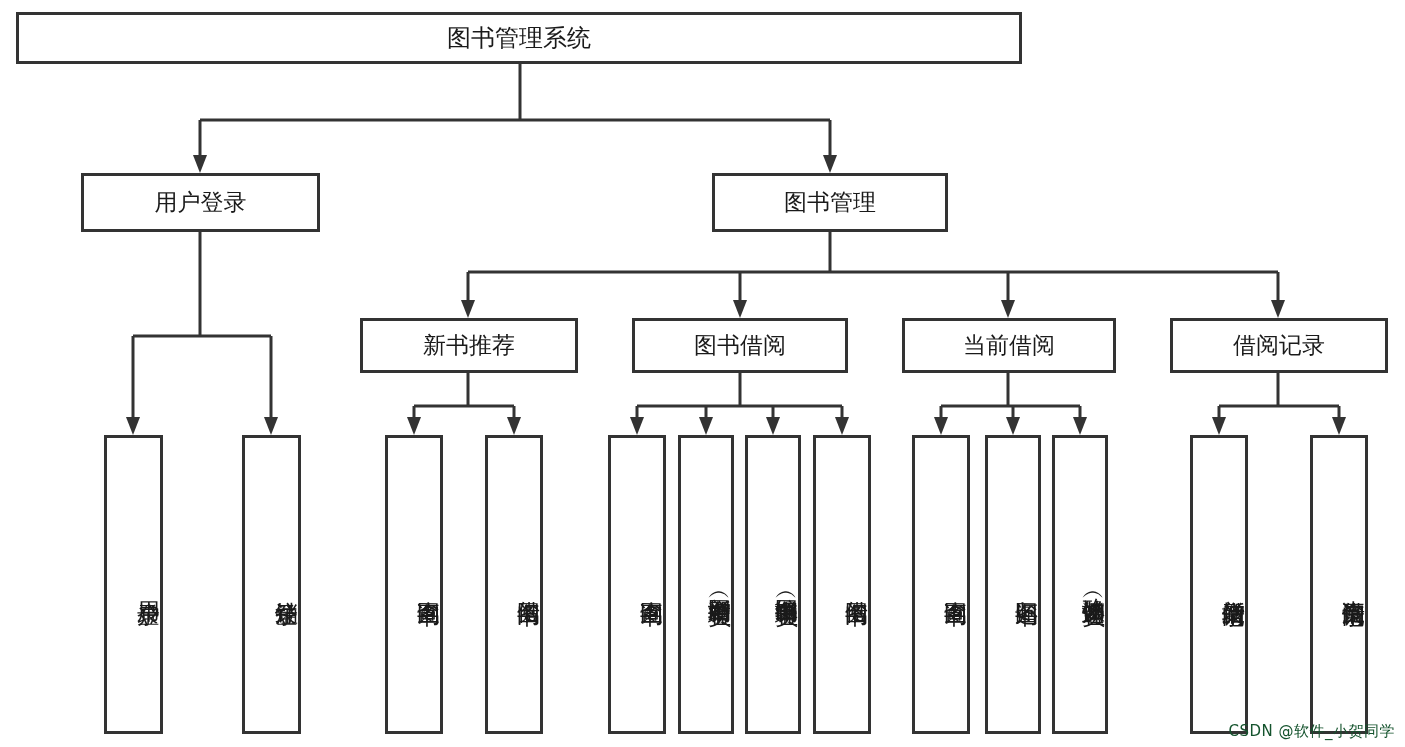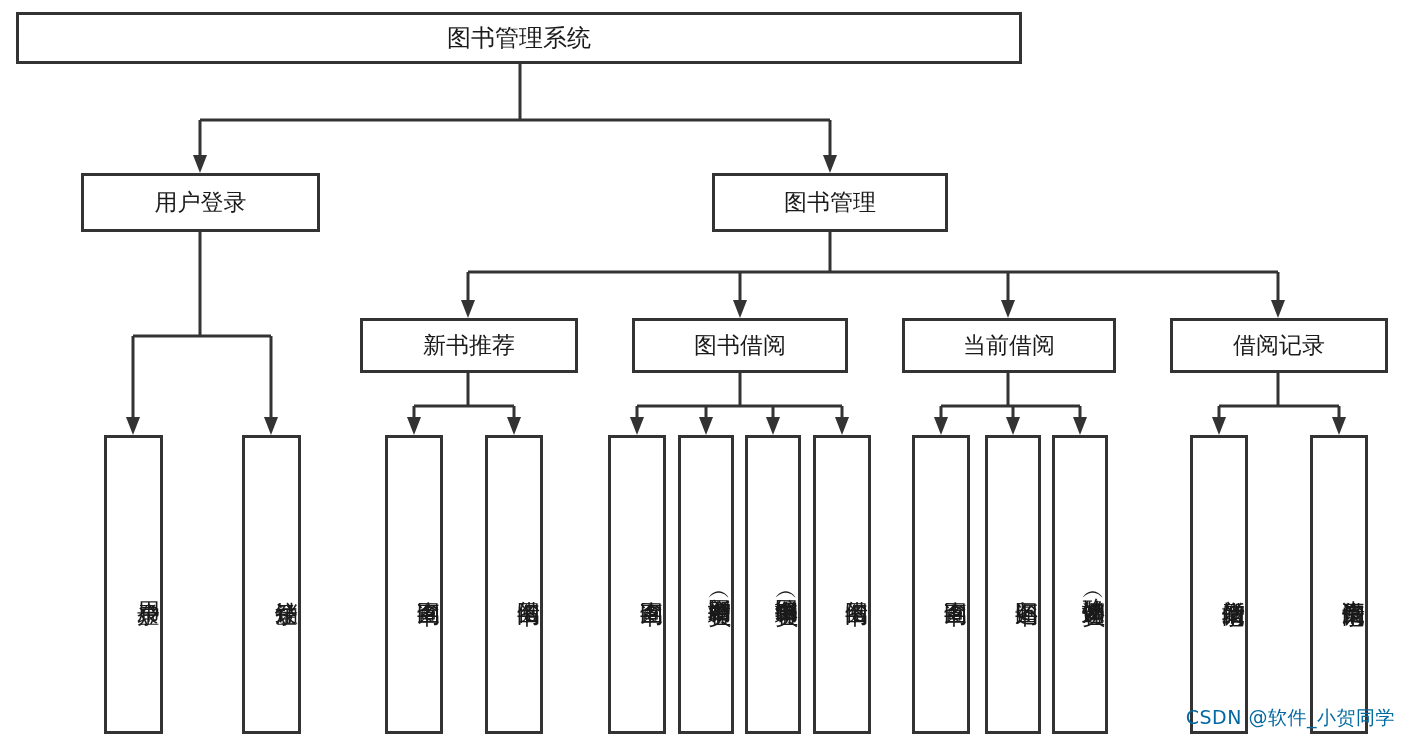--- a/index.html
+++ b/index.html
@@ -68,24 +68,24 @@
     letter-spacing: 1px;
     display: flex;
     align-items: flex-start;
     justify-content: center;
     white-space: nowrap;
     pointer-events: none;
   }
   .watermark {
     position: absolute;
     right: 10px;
-    bottom: 16px;
-    font-family: "DejaVu Sans", "Liberation Sans", sans-serif;
-    font-size: 19px;
-    color: #0369a1;
+    bottom: 6px;
+    font-family: "DejaVu Sans", "Liberation Sans", sans-serif;
+    font-size: 15px;
+    color: #14532d;
     letter-spacing: 0.5px;
     white-space: nowrap;
   }
 </style>
 </head>
 <body>
 
 <div id="diagram-root">
 
   <svg class="diagram-canvas" viewBox="0 0 1405 747" xmlns="http://www.w3.org/2000/svg">

